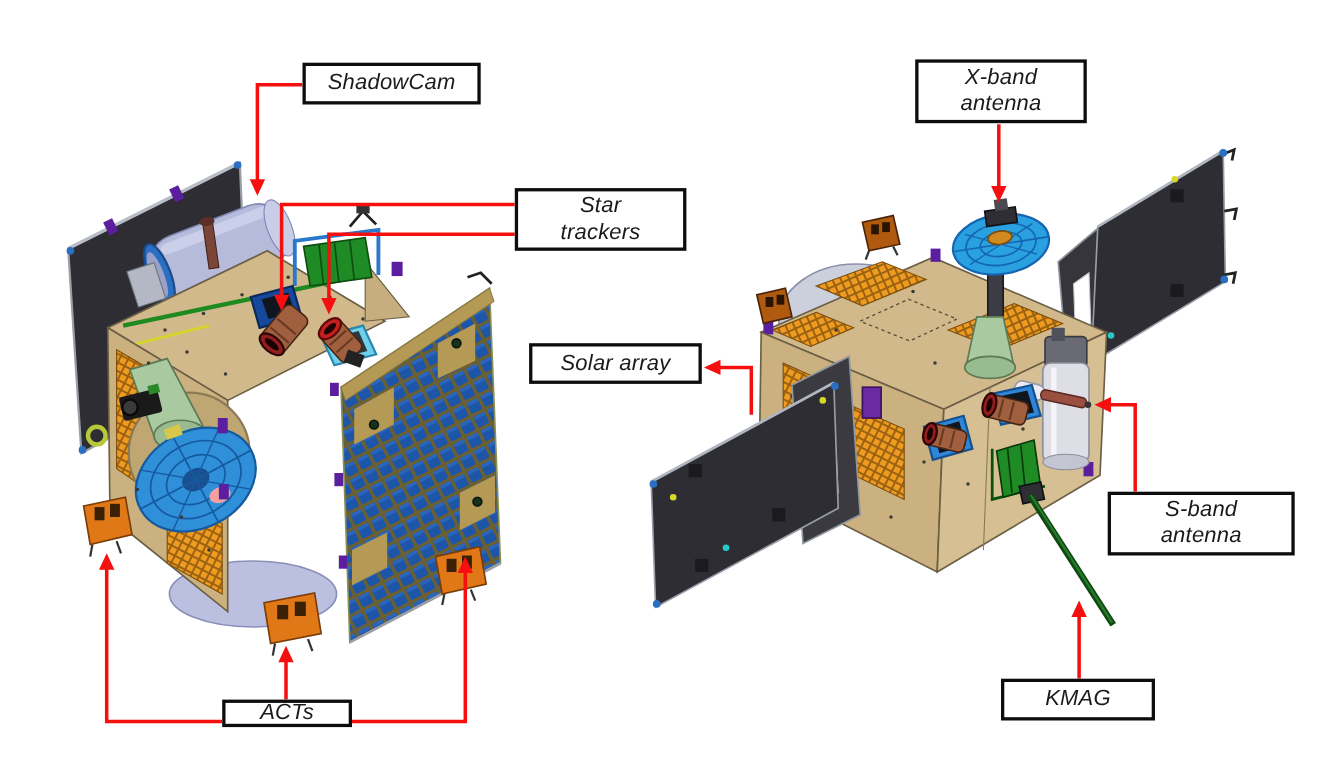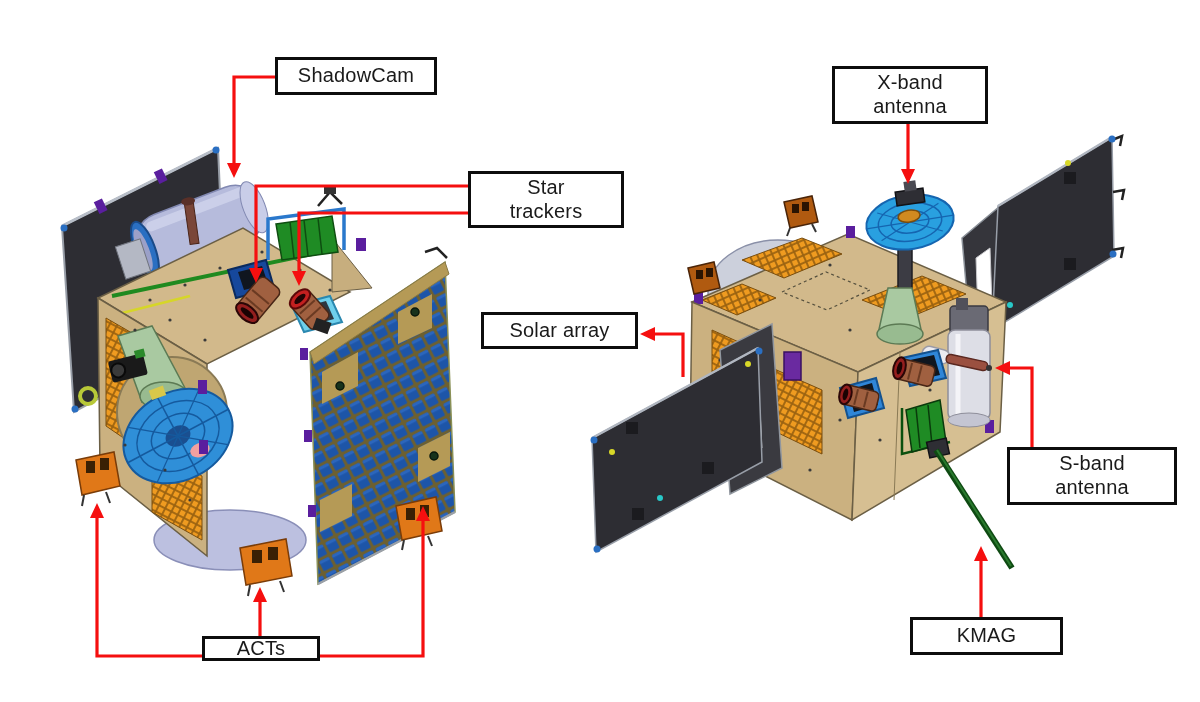--- a/index.html
+++ b/index.html
@@ -4,29 +4,29 @@
 <style>
   html,body{margin:0;padding:0;background:#fff;}
   #stage{
     position:relative;width:1200px;height:702px;background:#ffffff;overflow:hidden;
     font-family:"Liberation Sans","DejaVu Sans",sans-serif;
   }
   #artwork{position:absolute;left:0;top:0;}
   .callout{
     position:absolute;box-sizing:border-box;background:#ffffff;border:3px solid #0d0d0d;
     display:flex;flex-direction:column;align-items:center;justify-content:center;
-    font-size:20px;line-height:1.18;color:#1a1a1a;text-align:center;letter-spacing:.2px;
+    font-size:20px;line-height:1.18;color:#1a1a1a;text-align:center;letter-spacing:.2px;font-style:italic;
   }
   .callout span{display:block;}
   #lbl-shadowcam{left:275px;top:57px;width:162px;height:38px;}
   #lbl-star-trackers{left:468px;top:171px;width:156px;height:57px;}
   #lbl-solar-array{left:481px;top:312px;width:157px;height:37px;}
-  #lbl-xband{left:832px;top:54px;width:156px;height:58px;margin-top:12px;}
+  #lbl-xband{left:832px;top:54px;width:156px;height:58px;}
   #lbl-sband{left:1007px;top:447px;width:170px;height:58px;}
-  #lbl-kmag{left:910px;top:617px;width:153px;height:38px;}
+  #lbl-kmag{left:910px;top:617px;width:140px;height:38px;}
   #lbl-acts{left:202px;top:636px;width:118px;height:25px;}
 </style>
 </head>
 <body>
 
 <div id="stage">
 
 <svg id="artwork" width="1200" height="702" viewBox="0 0 1200 702">
   <defs>
     <pattern id="gridA" width="7" height="7" patternUnits="userSpaceOnUse" patternTransform="rotate(27)">

